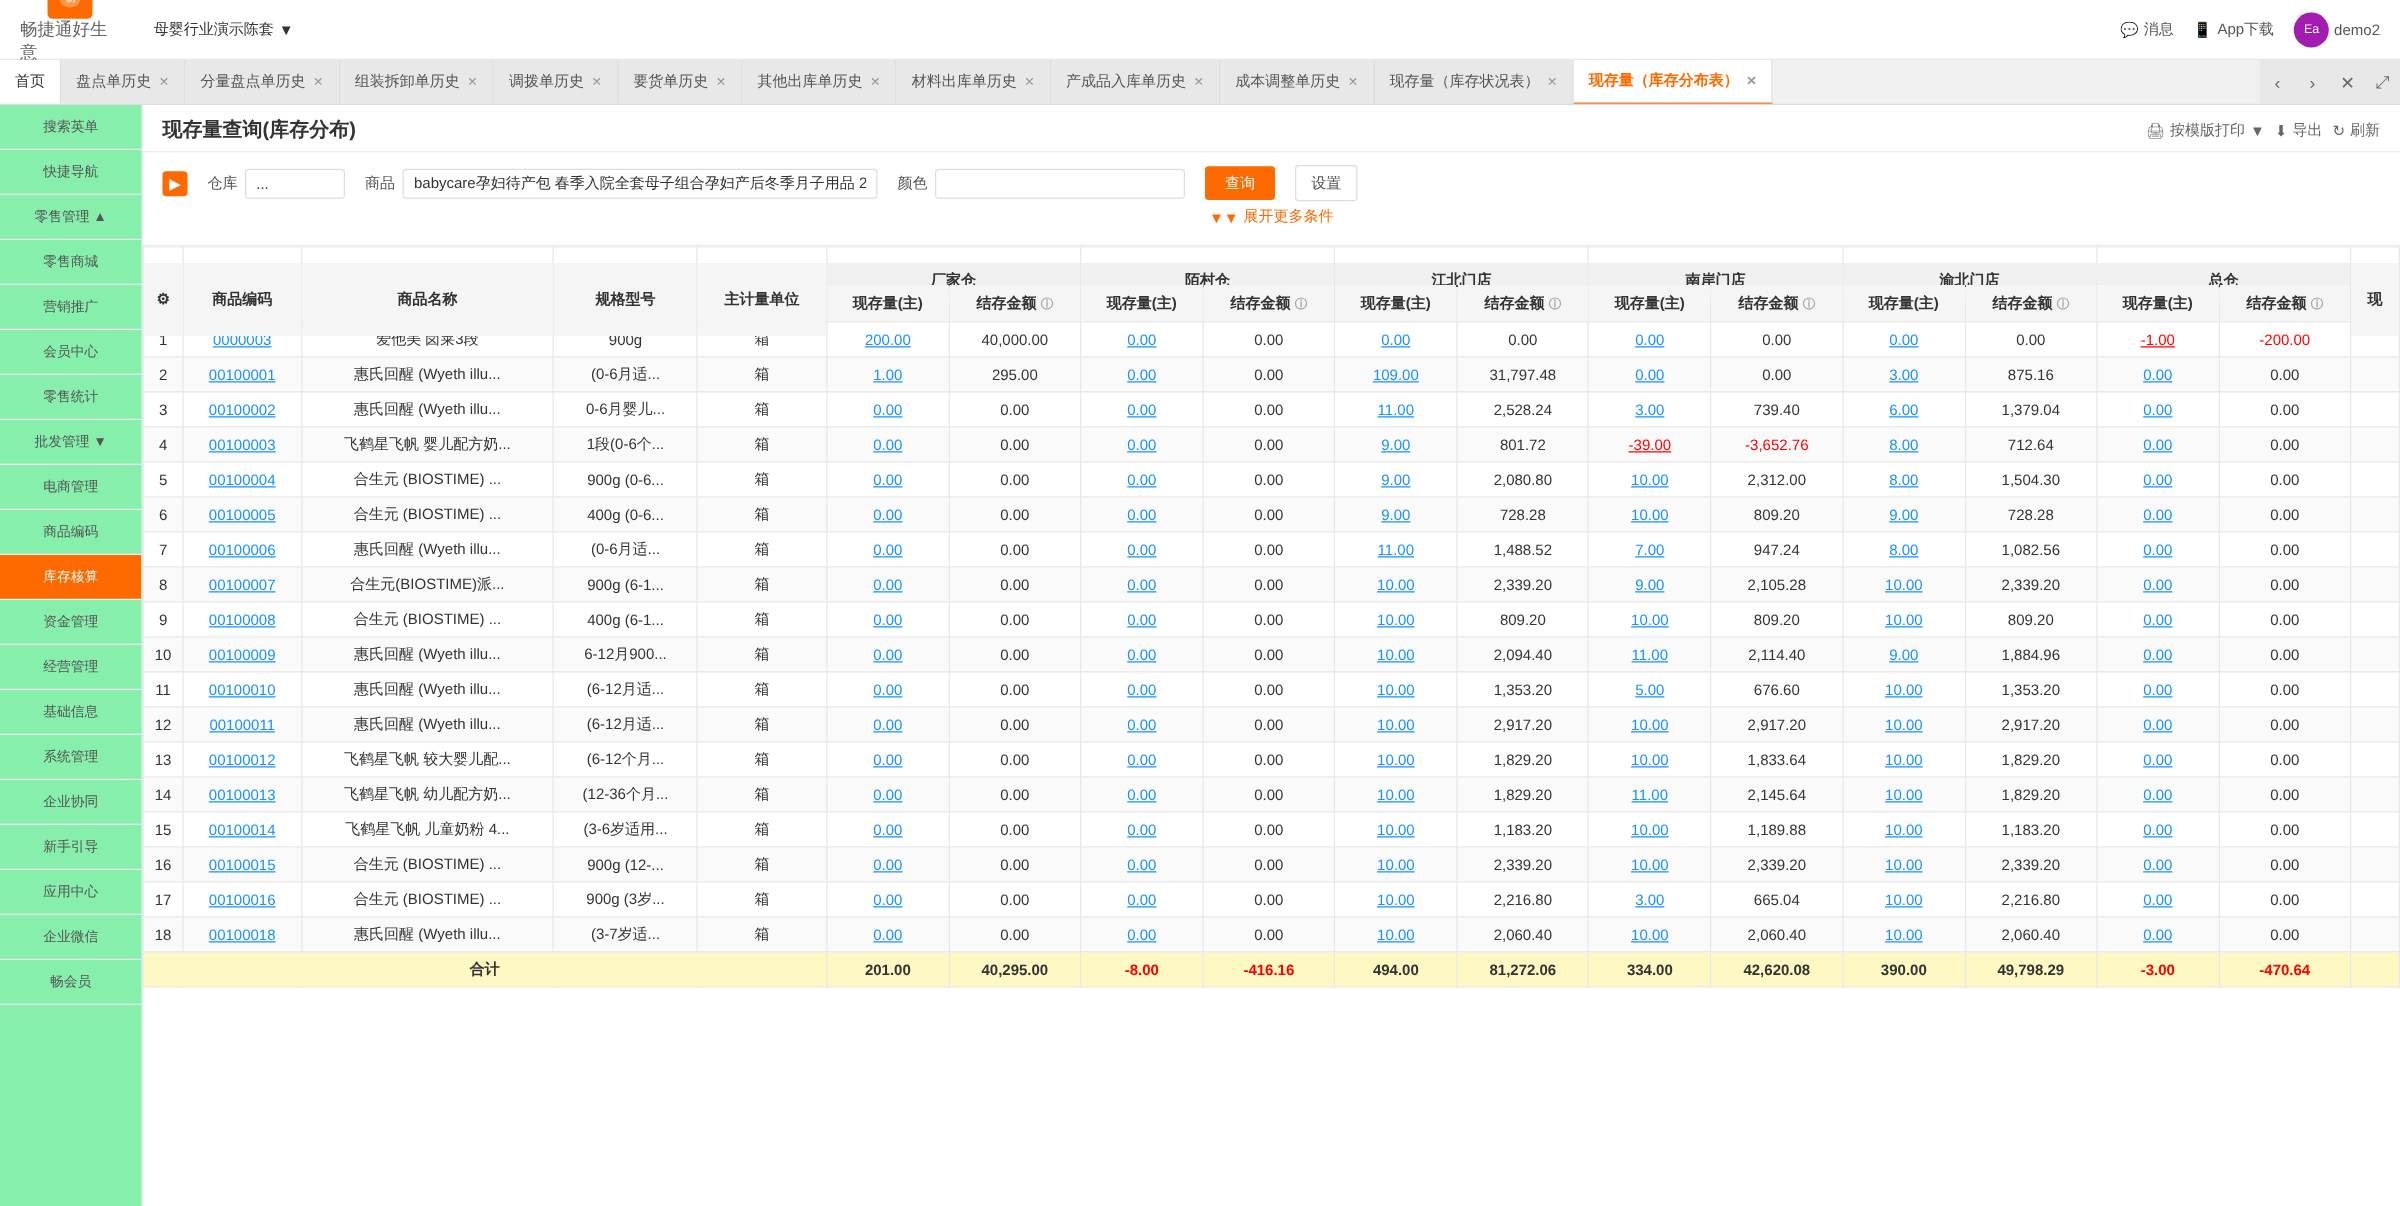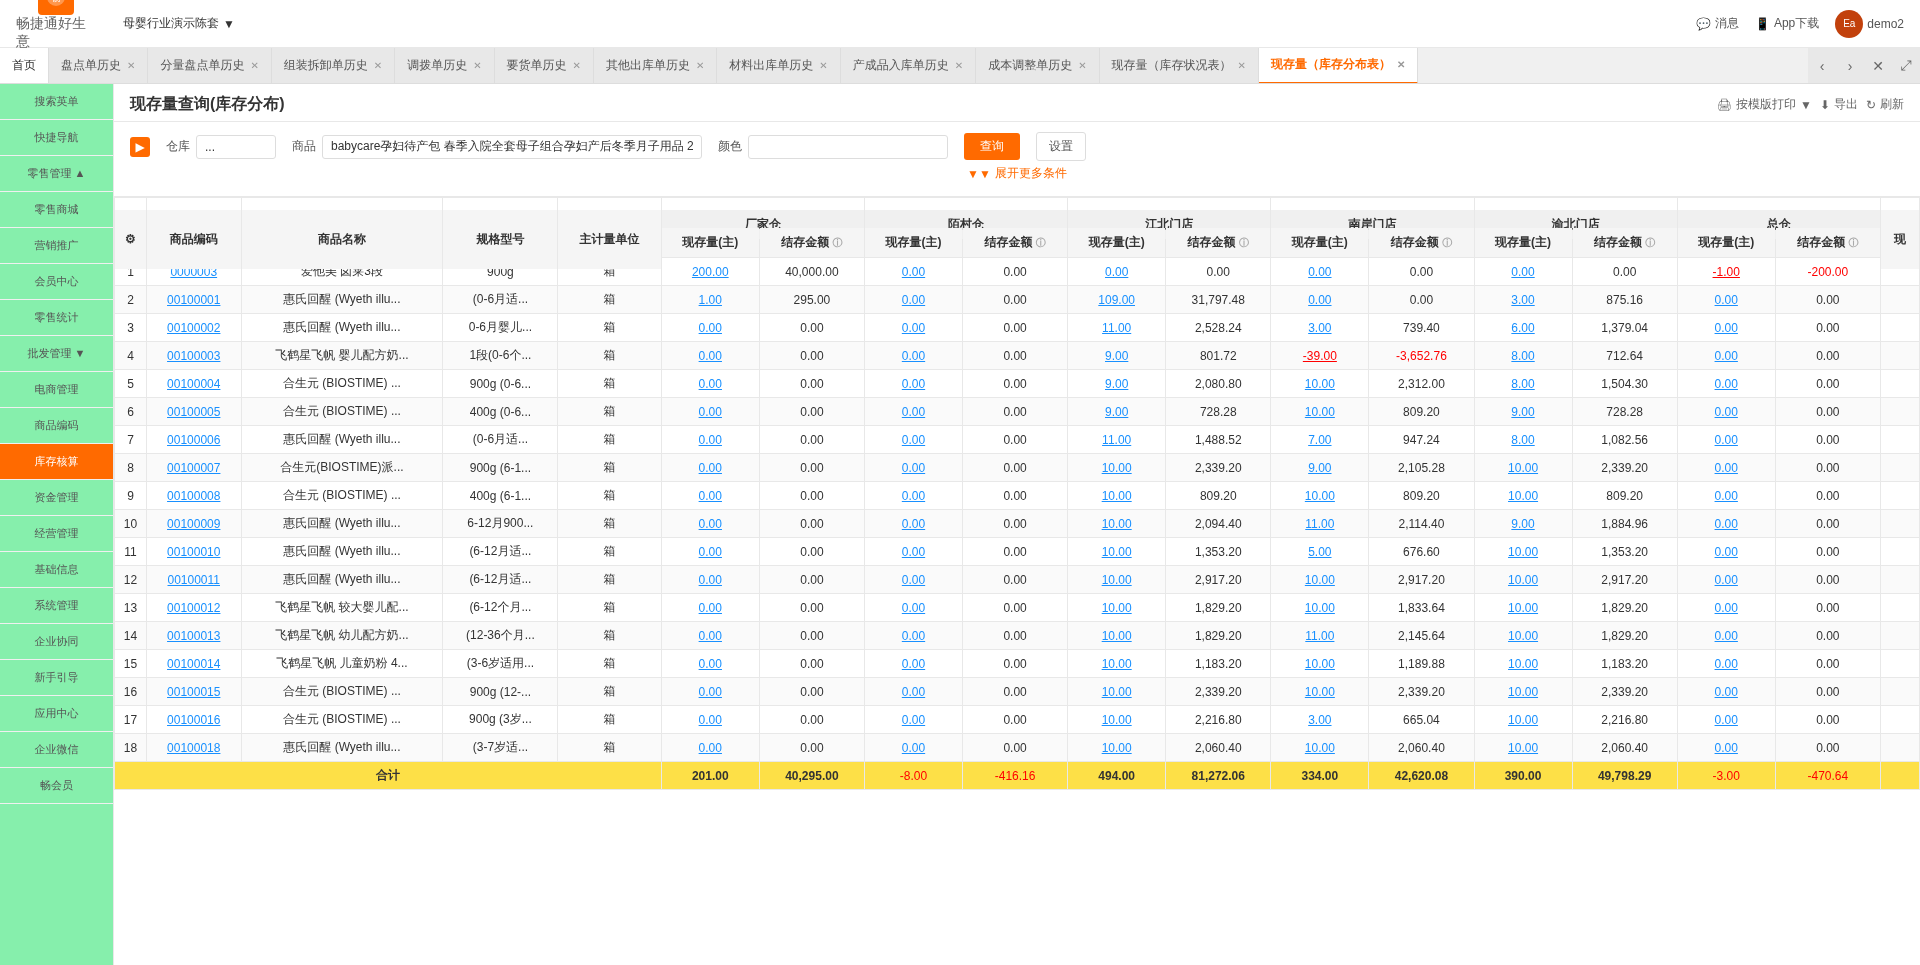--- a/index.html
+++ b/index.html
@@ -54,22 +54,22 @@
 
     
     .table-wrapper { flex: 1; overflow: auto; background: #fff; }
     table { width: 100%; border-collapse: collapse; font-size: 12px; }
     thead th { background: #f5f5f5; border: 1px solid #e8e8e8; padding: 6px 8px; text-align: center; font-weight: bold; color: #333; white-space: nowrap; position: sticky; top: 12px; z-index: 2; }
     thead th.group-header { background: #f0f0f0; }
     tbody td { border: 1px solid #e8e8e8; padding: 5px 8px; text-align: center; color: #333; white-space: nowrap; }
     tbody tr:nth-child(even) td { background: #fafafa; }
     .cell-link { color: #1890ff; text-decoration: underline; cursor: pointer; }
     .cell-red { color: #f00; }
-    tfoot td { background: #fde047; border: 1px solid #e8e8e8; padding: 5px 8px; text-align: center; font-weight: bold; color: #333; }
-    tfoot td.cell-red { color: #f00; font-weight: normal; }
+    tfoot td { background: #fef9c3; border: 1px solid #e8e8e8; padding: 5px 8px; text-align: center; font-weight: bold; color: #333; }
+    tfoot td.cell-red { color: #f00; font-weight: bold; }
     .th-settings { width: 32px; }
     .info-icon { color: #aaa; font-size: 10px; cursor: pointer; }
   </style>
 </head>
 <body>
 
 <div class="top-bar">
   <div class="top-bar-left">
     <div class="logo-area">
       <div class="logo-icon">
@@ -89,21 +89,21 @@
   <div class="top-bar-right">
     <div class="top-bar-item">
       <span>💬</span>
       <span>消息</span>
     </div>
     <div class="top-bar-item">
       <span>📱</span>
       <span>App下载</span>
     </div>
     <div class="top-bar-item">
-      <span style="width:28px;height:28px;border-radius:50%;background:#c2410c;display:inline-flex;align-items:center;justify-content:center;color:#fff;font-size:10px;">Ea</span>
+      <span style="width:28px;height:28px;border-radius:50%;background:#a21caf;display:inline-flex;align-items:center;justify-content:center;color:#fff;font-size:10px;">Ea</span>
       <span>demo2</span>
     </div>
   </div>
 </div>
 
 <div class="tab-bar">
   <div class="tab-item tab-home">
     <span>首页</span>
   </div>
   <div class="tab-item">

